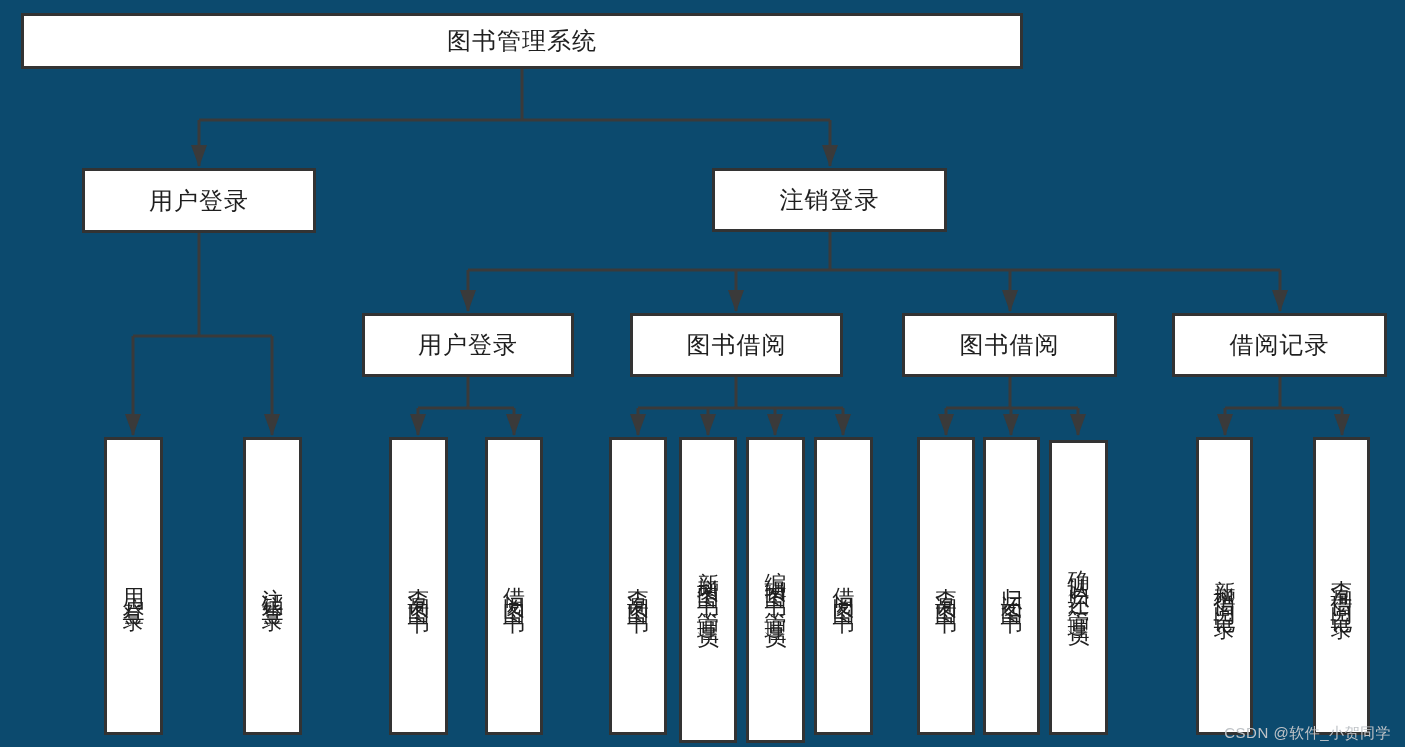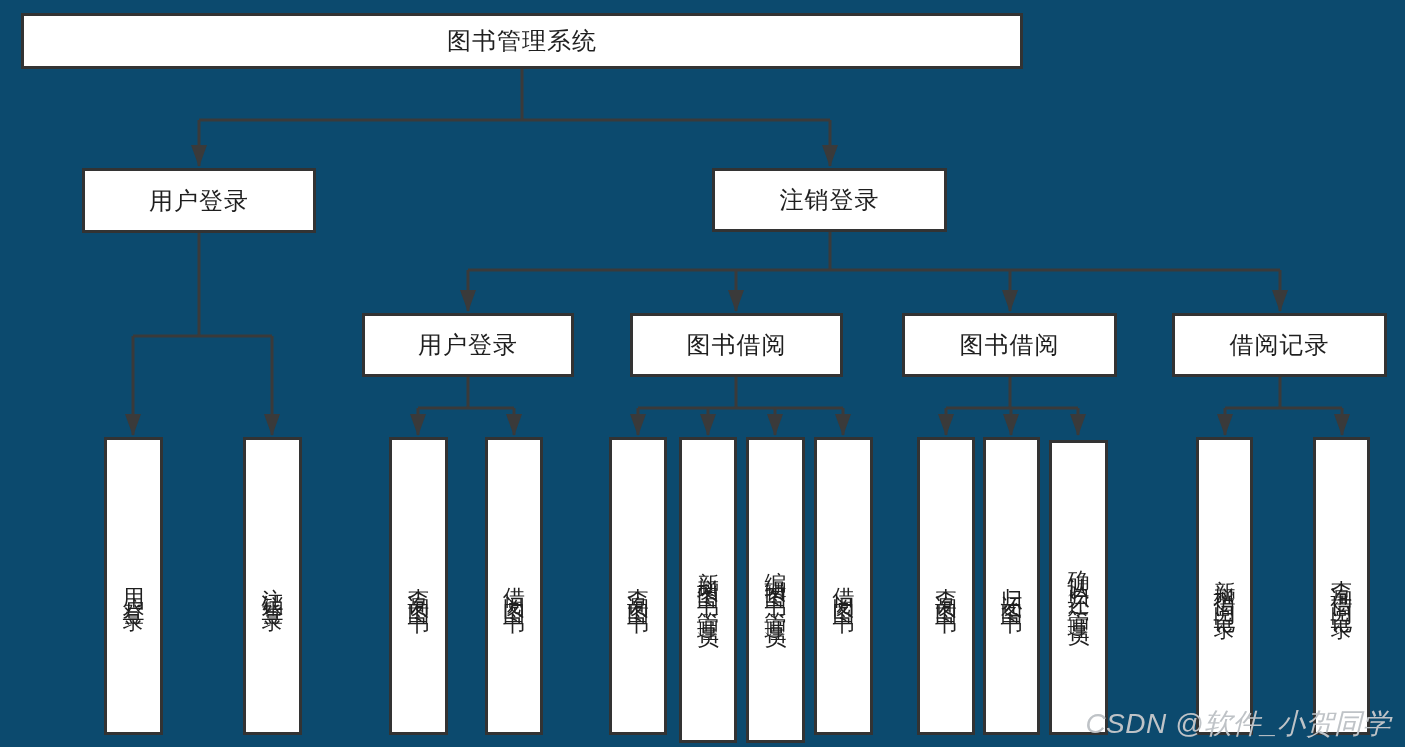--- a/index.html
+++ b/index.html
@@ -37,24 +37,23 @@
   .node.v .vtext {
     writing-mode: vertical-rl;
     letter-spacing: 8px;
     line-height: 1;
   }
   #watermark {
     position: absolute;
     right: 14px;
     bottom: 4px;
     z-index: 3;
-    font-size: 28px;
+    font-size: 15px;
     color: #bfc3c7;
     letter-spacing: 0.5px;
-    font-style: italic;
   }
 </style>
 </head>
 <body>
 
 <div id="canvas">
 
   <svg id="connectors" width="1405" height="747" viewBox="0 0 1405 747">
     <defs>
       <marker id="arrow" viewBox="0 0 22 16" refX="21" refY="8" markerWidth="22" markerHeight="16" markerUnits="userSpaceOnUse" orient="auto">

